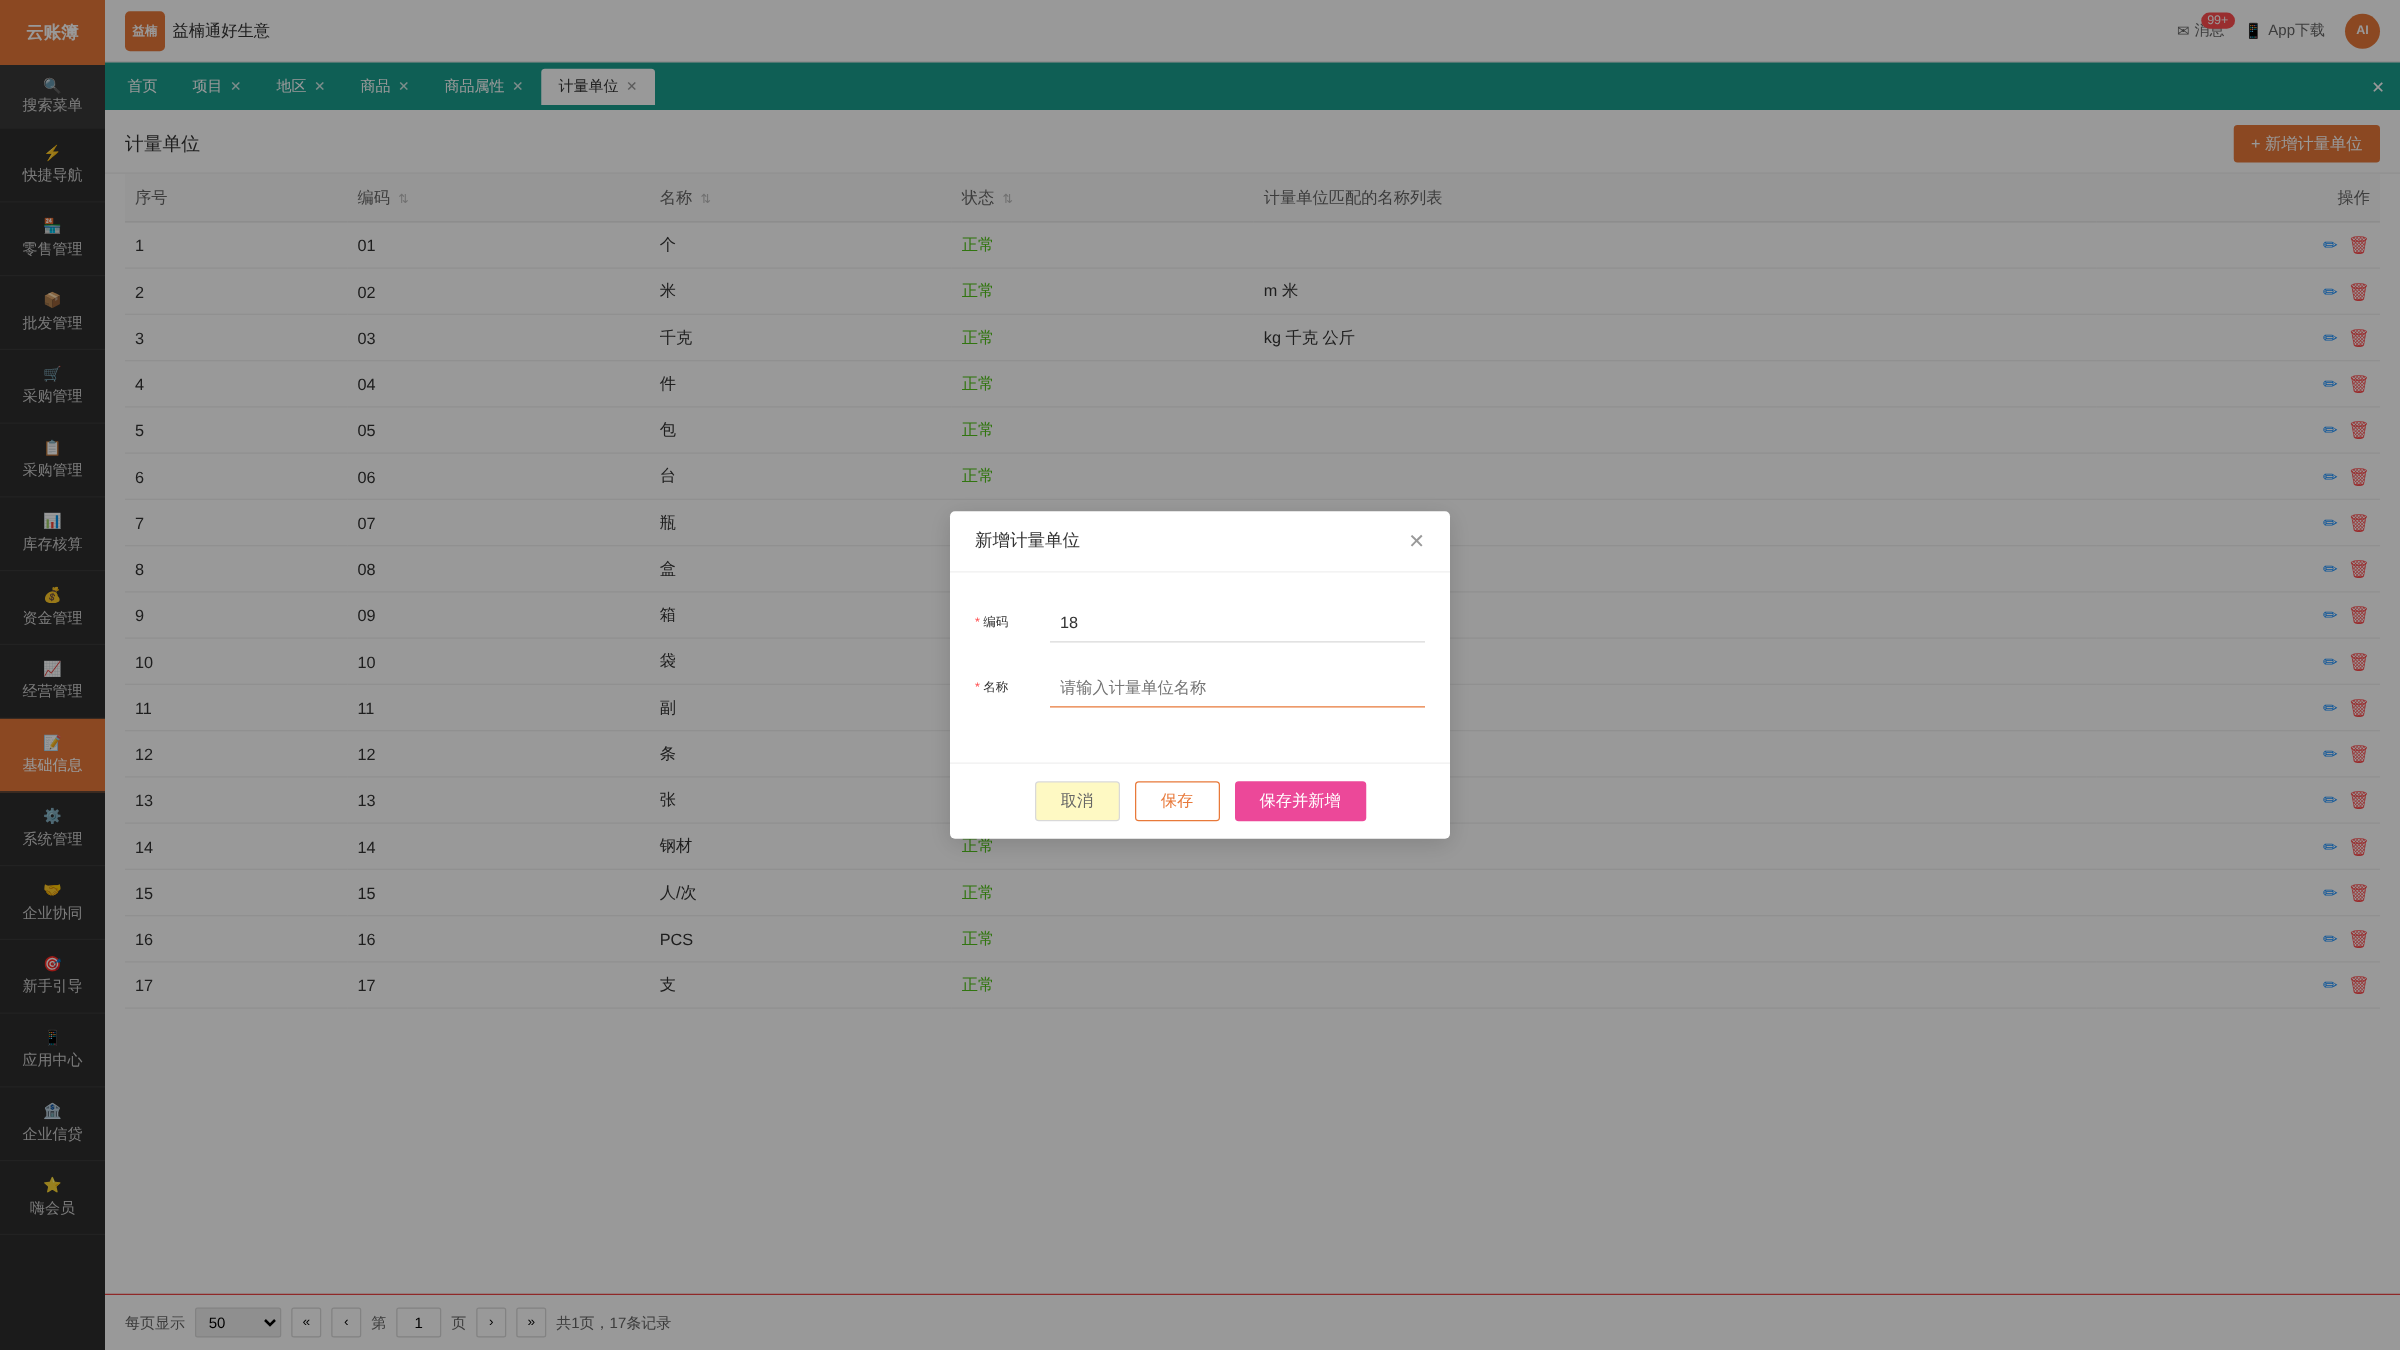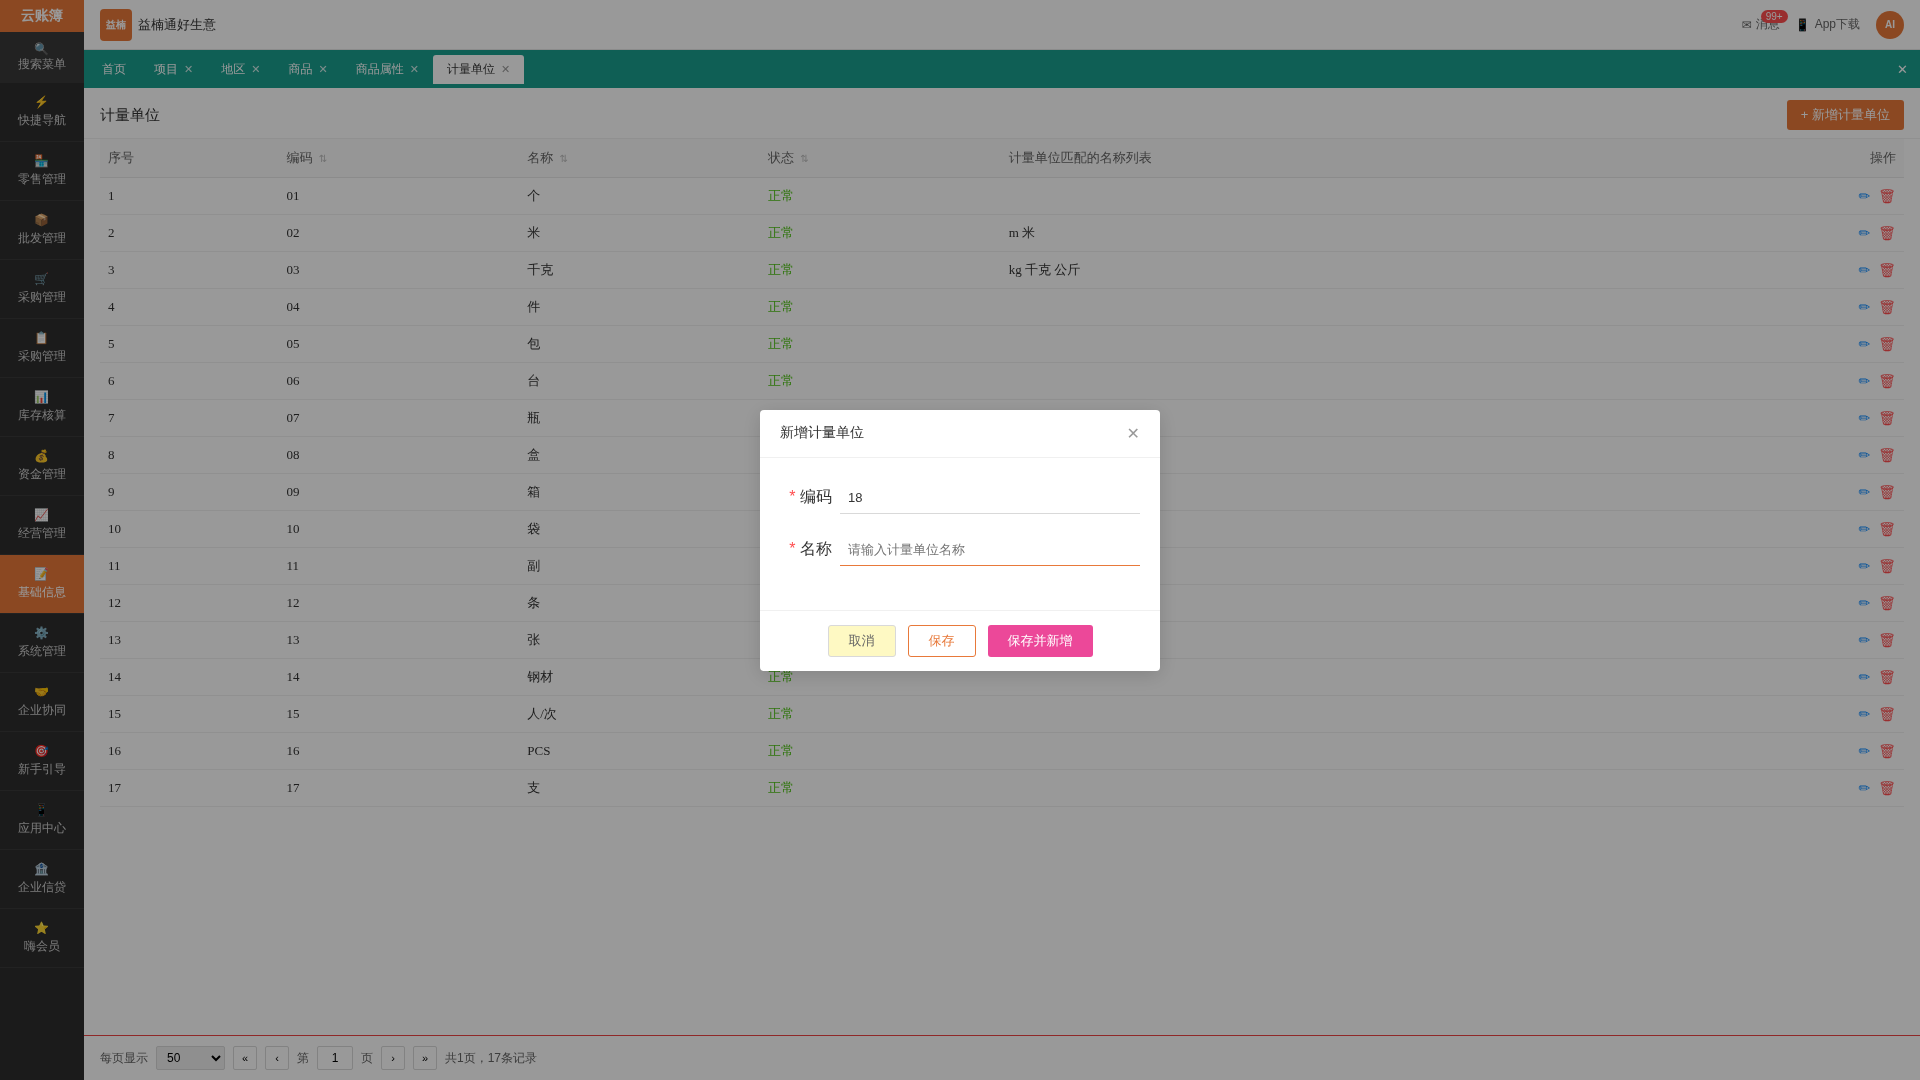--- a/index.html
+++ b/index.html
@@ -13,21 +13,21 @@
       flex-direction: column;
       align-items: center;
       flex-shrink: 0;
       height: 100%;
     }
     .sidebar-logo {
       width: 100%;
       background: #e8793a;
       padding: 10px;
       display: flex; align-items: center; justify-content: center;
-      height: 32px;
+      height: 52px;
     }
     .logo-text { color: white; font-size: 14px; font-weight: bold; }
     .sidebar-search {
       width: 100%;
       padding: 10px 6px;
       background: #3a3a3a;
       text-align: center;
       color: #ccc;
       font-size: 12px;
       cursor: pointer;
@@ -113,21 +113,21 @@
       background: #e8793a;
       color: white;
       border: none;
       padding: 6px 14px;
       border-radius: 3px;
       cursor: pointer;
       font-size: 13px;
     }
 
     
-    .table-container { flex: 1; overflow: auto; padding: 0 16px; font-family: Liberation Serif, serif; }
+    .table-container { flex: 1; overflow: auto; padding: 0 16px; }
     table { width: 100%; border-collapse: collapse; font-size: 13px; }
     thead tr { background: #fafafa; }
     th {
       padding: 10px 8px;
       text-align: left;
       border-bottom: 1px solid #e8e8e8;
       color: #666;
       font-weight: 500;
       white-space: nowrap;
     }
@@ -206,23 +206,22 @@
     .modal-title { font-size: 14px; font-weight: 500; color: #333; }
     .modal-close { cursor: pointer; color: #999; font-size: 16px; }
     .modal-body { padding: 24px 20px; }
     .form-row {
       display: flex;
       align-items: center;
       margin-bottom: 20px;
     }
     .form-label {
       width: 60px;
-      text-align: right;
       color: #333;
-      font-size: 16px;
+      font-size: 10px;
       flex-shrink: 0;
       padding-right: 8px;
     }
     .form-input {
       flex: 1;
       height: 32px;
       border: none;
       border-bottom: 1px solid #d9d9d9;
       outline: none;
       font-size: 13px;

